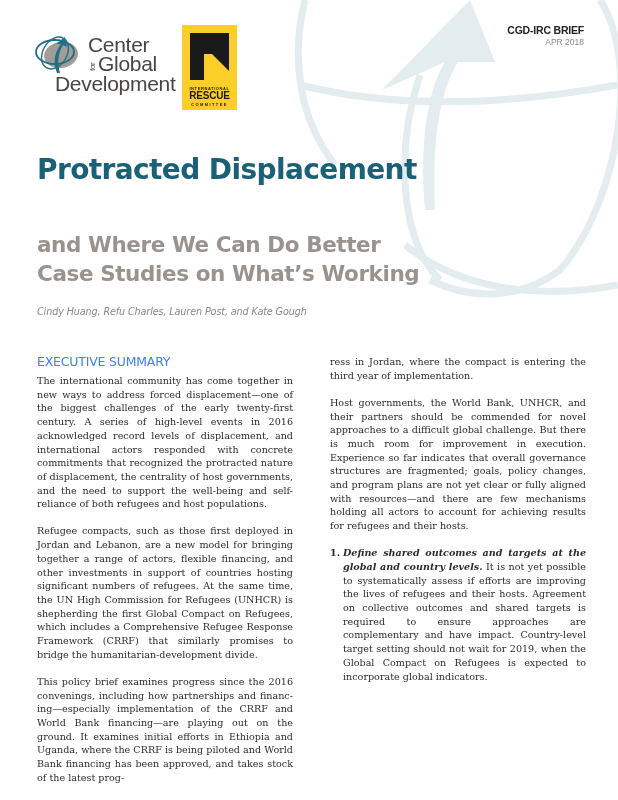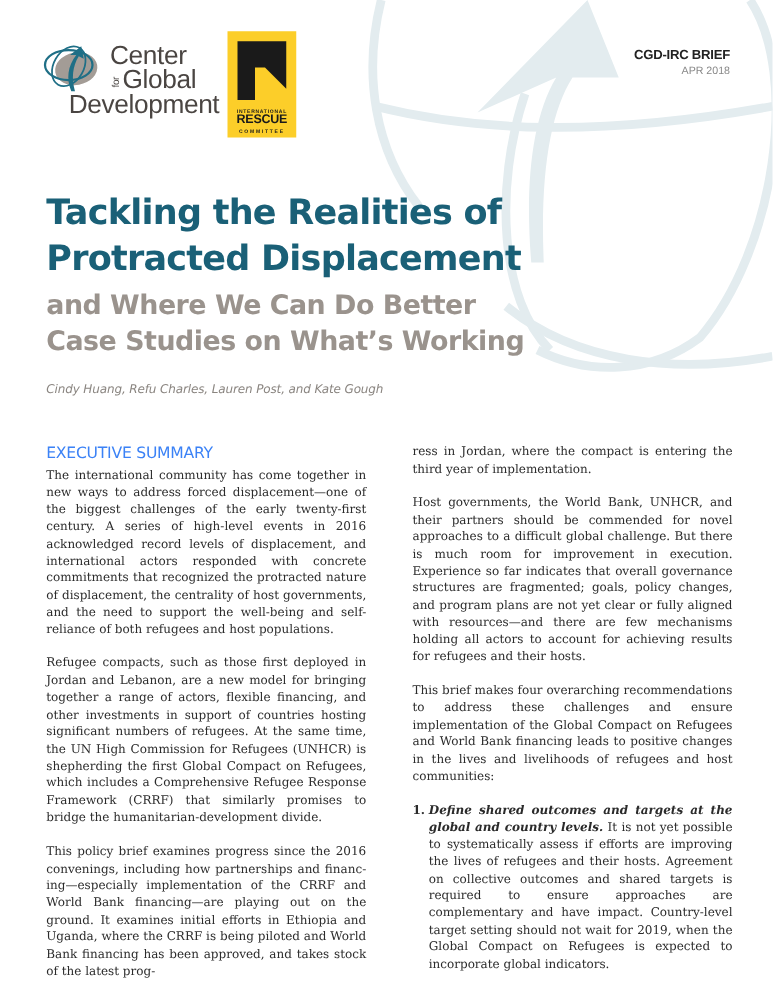--- a/index.html
+++ b/index.html
@@ -9,21 +9,21 @@
     .cgd-text { position:absolute; left:55px; top:2px; font-family:"Liberation Sans", sans-serif; color:#4a4542; font-size:21px; line-height:20px; letter-spacing:-0.3px; }
     .cgd-text .l1 { position:absolute; left:0; top:0; white-space:nowrap; }
     .cgd-text .l2 { position:absolute; left:0; top:19px; white-space:nowrap; }
     .cgd-text .l2 .for { display:inline-block; font-size:8px; line-height:8px; transform:rotate(-90deg); width:10px; position:relative; top:-3px; }
     .cgd-text .l3 { position:absolute; left:-33px; top:39px; white-space:nowrap; }
     .logo-irc { position:absolute; left:182px; top:25px; width:55px; height:85px; background:#fcce29; }
     .irc-text { position:absolute; left:0; width:55px; text-align:center; font-family:"Liberation Sans", sans-serif; color:#1a1a1a; font-weight:bold; }
     .irc-t1 { top:61px; font-size:4px; letter-spacing:0.6px; }
     .irc-t2 { top:66px; font-size:10px; letter-spacing:-0.2px; line-height:10px; }
     .irc-t3 { top:77px; font-size:4px; letter-spacing:1.4px; }
-    .brief-tag { position:absolute; right:34px; top:38px; text-align:right; font-family:"Liberation Sans", sans-serif; }
+    .brief-tag { position:absolute; right:34px; top:24px; text-align:right; font-family:"Liberation Sans", sans-serif; }
     .brief-tag .t1 { font-size:10.5px; font-weight:bold; color:#222; letter-spacing:-0.2px; }
     .brief-tag .t2 { font-size:8.5px; color:#888; margin-top:1px; }
     .title { position:absolute; left:37px; top:151px; font-family:"DejaVu Sans", sans-serif; font-weight:bold; color:#1a6077; font-size:28px; line-height:37px; letter-spacing:-0.6px; }
     .subtitle { position:absolute; left:37px; top:230px; font-family:"DejaVu Sans", sans-serif; font-weight:bold; color:#9a938d; font-size:21.5px; line-height:29px; letter-spacing:-0.4px; }
     .authors { position:absolute; left:37px; top:306px; font-family:"DejaVu Sans", sans-serif; font-style:italic; color:#8a8580; font-size:9.6px; letter-spacing:-0.1px; }
     .section-head { position:absolute; left:37px; top:354px; font-family:"DejaVu Sans", sans-serif; color:#3b82f6; font-size:12.5px; letter-spacing:-0.2px; }
     .col { position:absolute; width:256px; font-size:9.6px; line-height:13.7px; color:#2b2b2b; text-align:justify; }
     .col p { margin:0 0 13.4px 0; hyphens:manual; }
     .col-left { left:37px; top:374px; }
     .col-right { left:330px; top:355px; }
@@ -68,21 +68,20 @@
   <div class="irc-text irc-t2">RESCUE</div>
   <div class="irc-text irc-t3">COMMITTEE</div>
 </div>
 
 <div class="brief-tag">
   <div class="t1">CGD-IRC BRIEF</div>
   <div class="t2">APR 2018</div>
 </div>
 
 <div class="title">
-  <div>Tackling the Realities of</div>
   <div>Protracted Displacement</div>
 </div>
 
 <div class="subtitle">
   <div>and Where We Can Do Better</div>
   <div>Case Studies on What’s Working</div>
 </div>
 
 <div class="authors">Cindy Huang, Refu Charles, Lauren Post,  and Kate Gough</div>
 
@@ -90,18 +89,17 @@
 
 <div class="col col-left">
   <p>The international community has come together in new ways to address forced displacement—one of the biggest challenges of the early twenty-first century. A series of high-level events in 2016 acknowledged record levels of displacement, and international actors responded with concrete commitments that recognized the protract­ed nature of displacement, the centrality of host gov­ernments, and the need to support the well-being and self-reliance of both refugees and host populations.</p>
   <p>Refugee compacts, such as those first deployed in Jordan and Lebanon, are a new model for bringing together a range of actors, flexible financing, and other investments in support of countries hosting significant numbers of refugees. At the same time, the UN High Commission for Refugees (UNHCR) is shepherding the first Global Com­pact on Refugees, which includes a Comprehensive Refu­gee Response Framework (CRRF) that similarly promises to bridge the humanitarian-development divide.</p>
   <p id="split-para">This policy brief examines progress since the 2016 convenings, including how partnerships and financ­ing—especially implementation of the CRRF and World Bank financing—are playing out on the ground. It ex­amines initial efforts in Ethiopia and Uganda, where the CRRF is being piloted and World Bank financing has been approved, and takes stock of the latest prog-</p>
 </div>
 
 <div class="col col-right">
   <p id="split-para-cont">ress in Jordan, where the compact is entering the third year of implementation.</p>
   <p>Host governments, the World Bank, UNHCR, and their partners should be commended for novel approaches to a difficult global challenge. But there is much room for improvement in execution. Experience so far indi­cates that overall governance structures are fragmented; goals, policy changes, and program plans are not yet clear or fully aligned with resources—and there are few mechanisms holding all actors to account for achieving results for refugees and their hosts.</p>
-  <p>This brief makes four overarching recommendations to address these challenges and ensure implementation of the Global Compact on Refugees and World Bank financ­ing leads to positive changes in the lives and livelihoods of refugees and host communities:</p>
   <div class="rec">
     <span class="rec-num">1.</span>
     <span class="rec-body"><b>Define shared outcomes and targets at the global and country levels.</b><span> It is not yet possible to system­atically assess if efforts are improving the lives of refugees and their hosts. Agreement on collective outcomes and shared targets is required to ensure approaches are complementary and have impact. Country-level target setting should not wait for 2019, when the Global Compact on Refugees is expected to incorporate global indicators.</span></span>
   </div>
 </div>
 
 </body></html>

